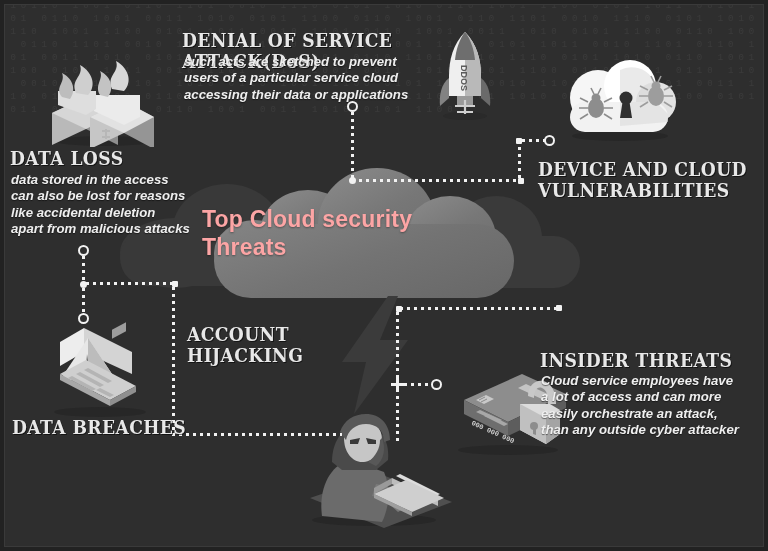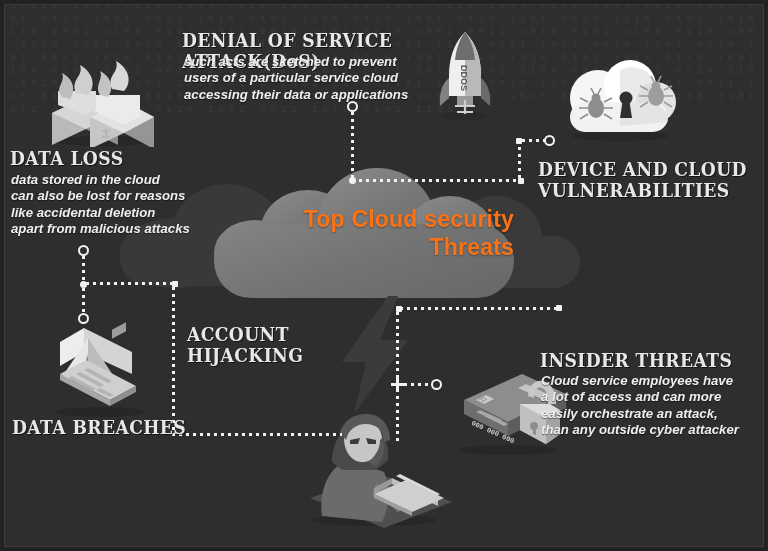--- a/index.html
+++ b/index.html
@@ -58,23 +58,23 @@
   #centercloud .lobe {
     position:absolute; border-radius:50%;
     background:linear-gradient(150deg,#8c8c8c 0%,#777777 45%,#6a6a6a 100%);
   }
   #centercloud .base {
     position:absolute; left:0; bottom:0; width:300px; height:74px;
     border-radius:40px;
     background:linear-gradient(160deg,#848484 0%,#737373 50%,#676767 100%);
   }
   #cloud-title {
-    position:absolute; left:214px; top:205px; width:300px;
-    text-align:right;
-    color:#f97316;
+    position:absolute; left:202px; top:205px; width:300px;
+    text-align:left;
+    color:#fca5a5;
     font-size:23px;
     font-weight:bold;
     line-height:28px;
     letter-spacing:.2px;
     text-shadow:0 1px 2px rgba(0,0,0,.35);
   }
 
   
   #bolt { position:absolute; left:336px; top:296px; width:78px; height:118px; }
 
@@ -339,21 +339,21 @@
   <div class="plus" style="left:391px;top:378px;"></div>
   <div class="dl h" style="left:404px;top:383px;width:28px;"></div>
   <div class="ring" style="left:431px;top:379px;"></div>
 
   <div class="heading" style="left:182px;top:30px;width:330px;">DENIAL OF SERVICE ATTACK(DoS)</div>
   <div class="body" style="left:184px;top:54px;width:268px;">such acts are sketched to prevent
 users of a particular service cloud
 accessing their data or applications</div>
 
   <div class="heading" style="left:10px;top:148px;width:200px;">DATA LOSS</div>
-  <div class="body" style="left:11px;top:172px;width:200px;">data stored in the cloud
+  <div class="body" style="left:11px;top:172px;width:200px;">data stored in the access
 can also be lost for reasons
 like accidental deletion
 apart from malicious attacks</div>
 
   <div class="heading" style="left:538px;top:159px;width:230px;">DEVICE AND CLOUD
 VULNERABILITIES</div>
 
   <div class="heading" style="left:187px;top:324px;width:220px;">ACCOUNT HIJACKING</div>
 
   <div class="heading" style="left:12px;top:417px;width:200px;">DATA BREACHES</div>

